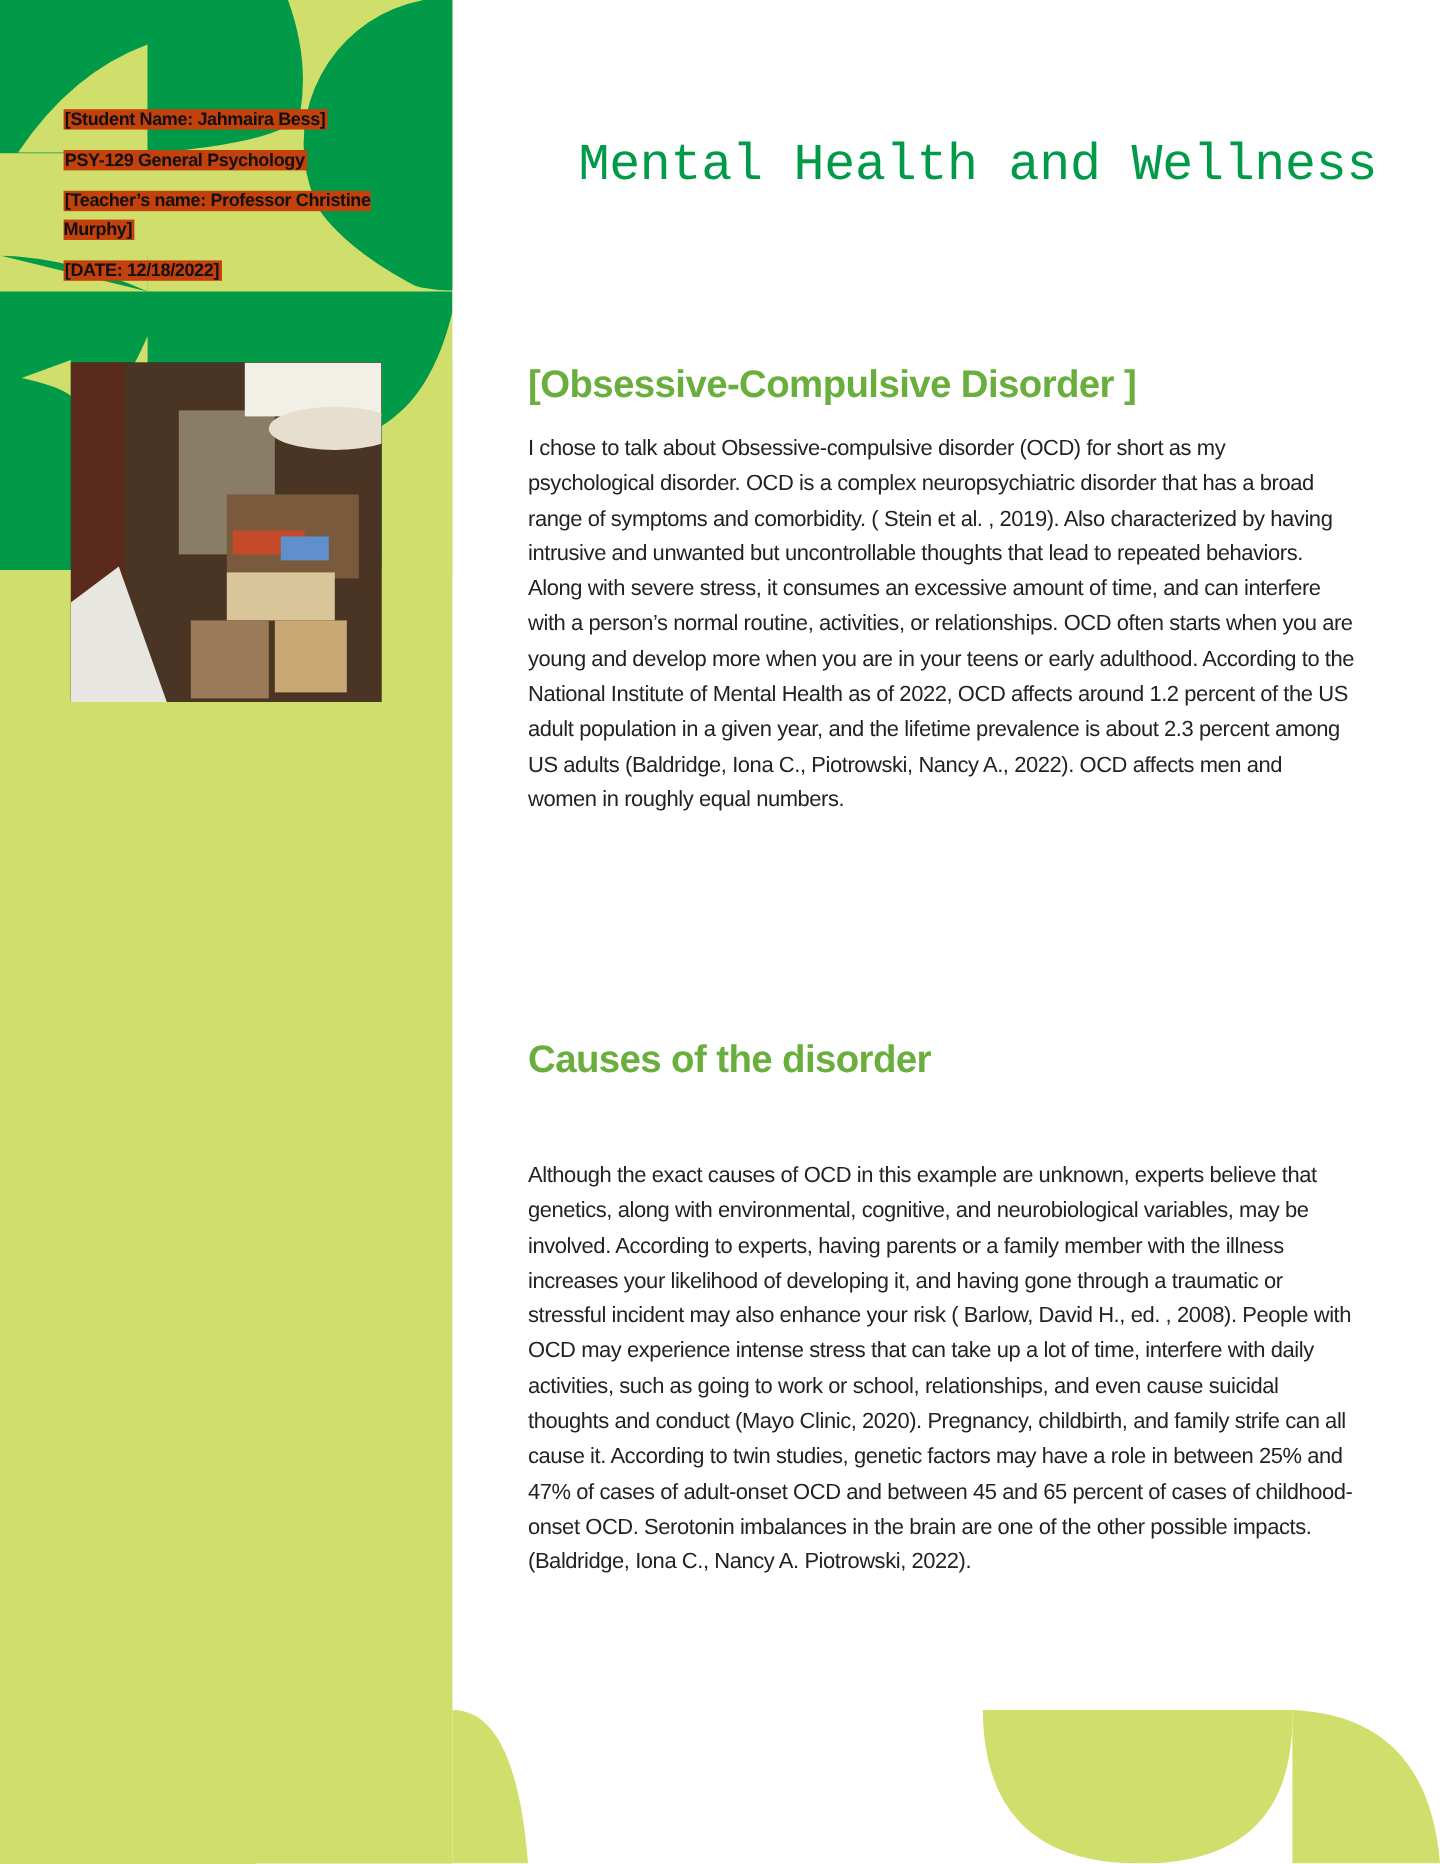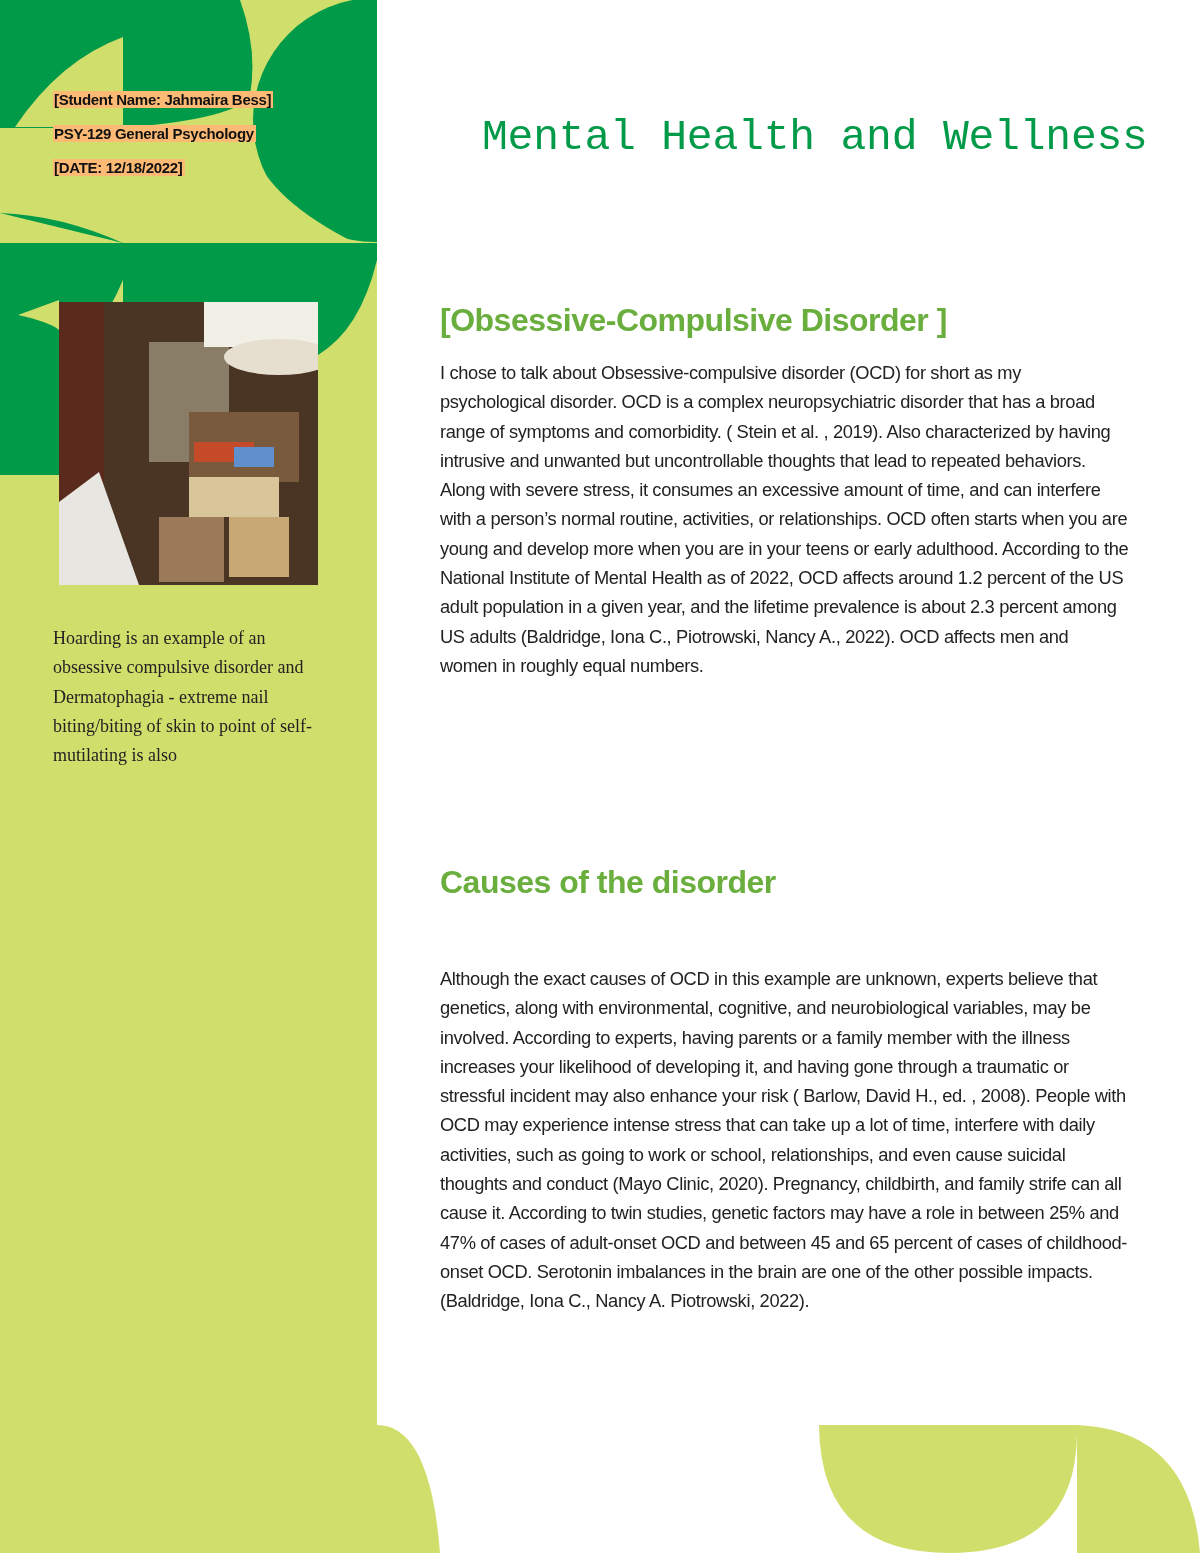--- a/index.html
+++ b/index.html
@@ -12,21 +12,21 @@
     position: absolute; left: 0; top: 0; width: 377px; height: 1553px;
     background: #D0DF6C;
   }
   .sidebar svg.pattern { position: absolute; left: 0; top: 0; }
   .meta {
     position: absolute; left: 53px; top: 88px; width: 260px;
     font-family: "Liberation Sans", sans-serif; font-weight: bold;
     font-size: 15px; color: #111; letter-spacing: -0.3px;
   }
   .meta p { margin: 0 0 10px 0; line-height: 24px; }
-  .meta .hl { background: #fdba74; padding: 0 2px 0 1px; }
+  .meta .hl { background: #c2410c; padding: 0 2px 0 1px; }
   .photo {
     position: absolute; left: 59px; top: 302px; width: 259px; height: 283px;
     overflow: hidden; background: #3a2a1e;
   }
   .caption {
     position: absolute; left: 53px; top: 606px; width: 260px;
     font-family: "Liberation Serif", serif; font-size: 18px; line-height: 29.3px;
     color: #222;
   }
   .main { position: absolute; left: 440px; top: 0; width: 700px; }
@@ -69,41 +69,41 @@
     <path d="M123,128 L250,128 Q250,190 355,243 L123,243 Z" fill="#D0DF6C"></path>
     <path d="M0,243 L377,243 L377,260 Q360,330 318,355 L318,475 L0,475 Z" fill="#009A49"></path>
     <path d="M123,280 Q110,310 98,325 L123,325 Z" fill="#D0DF6C"></path>
     <path d="M18,315 Q50,322 59,330 L59,300 Z" fill="#D0DF6C"></path>
     <path d="M320,355 Q350,330 377,300 L377,480 L318,480 Z" fill="#D0DF6C"></path>
   </svg>
 
   <div class="meta">
     <p><span class="hl">[Student Name: Jahmaira Bess]</span></p>
     <p><span class="hl">PSY-129 General Psychology</span></p>
+    <p><span class="hl">[Teacher’s name: Professor Christine Murphy]</span></p>
     <p><span class="hl">[DATE: 12/18/2022]</span></p>
   </div>
 
   <div class="photo" title="Photo of a cluttered hoarding room">
     <svg width="259" height="283" viewBox="0 0 259 283">
       <rect width="259" height="283" fill="#4a3424"></rect>
       <rect x="0" y="0" width="45" height="200" fill="#5a2a1c"></rect>
       <rect x="90" y="40" width="80" height="120" fill="#8a7d68"></rect>
       <rect x="145" y="0" width="114" height="45" fill="#f2efe6"></rect>
       <ellipse cx="220" cy="55" rx="55" ry="18" fill="#e6dfcf"></ellipse>
       <rect x="130" y="110" width="110" height="70" fill="#7a5a3c"></rect>
       <rect x="135" y="140" width="60" height="20" fill="#c44a2a"></rect>
       <rect x="175" y="145" width="40" height="20" fill="#5f8fcc"></rect>
       <rect x="130" y="175" width="90" height="40" fill="#d8c59a"></rect>
       <rect x="170" y="215" width="60" height="60" fill="#c8a874"></rect>
       <rect x="100" y="215" width="65" height="65" fill="#9a7a58"></rect>
       <path d="M0,200 L40,170 L80,283 L0,283 Z" fill="#e8e6e0"></path>
     </svg>
   </div>
 
-  <p class="caption">Hoarding is an example of an obsessive compulsive disorder and Dermatophagia - extreme nail biting/biting of skin to point of self-mutilating is also</p>
 </div>
 
 <div class="main">
   <h1 class="title">Mental Health and Wellness</h1>
 
   <h2 class="h2 ocd">[Obsessive-Compulsive Disorder ]</h2>
   <p class="body-text p1">I chose to talk about Obsessive-compulsive disorder (OCD) for short as my psychological disorder. OCD is a complex neuropsychiatric disorder that has a broad range of symptoms and comorbidity. ( Stein et al. , 2019). Also characterized by having intrusive and unwanted but uncontrollable thoughts that lead to repeated behaviors. Along with severe stress, it consumes an excessive amount of time, and can interfere with a person’s normal routine, activities, or relationships. OCD often starts when you are young and develop more when you are in your teens or early adulthood. According to the National Institute of Mental Health as of 2022, OCD affects around 1.2 percent of the US adult population in a given year, and the lifetime prevalence is about 2.3 percent among US adults (Baldridge, Iona C., Piotrowski, Nancy A., 2022). OCD affects men and women in roughly equal numbers.</p>
 
   <h2 class="h2 causes">Causes of the disorder</h2>
   <p class="body-text p2">Although the exact causes of OCD in this example are unknown, experts believe that genetics, along with environmental, cognitive, and neurobiological variables, may be involved. According to experts, having parents or a family member with the illness increases your likelihood of developing it, and having gone through a traumatic or stressful incident may also enhance your risk ( Barlow, David H., ed. , 2008). People with OCD may experience intense stress that can take up a lot of time, interfere with daily activities, such as going to work or school, relationships, and even cause suicidal thoughts and conduct (Mayo Clinic, 2020). Pregnancy, childbirth, and family strife can all cause it. According to twin studies, genetic factors may have a role in between 25% and 47% of cases of adult-onset OCD and between 45 and 65 percent of cases of childhood-onset OCD. Serotonin imbalances in the brain are one of the other possible impacts. (Baldridge, Iona C., Nancy A. Piotrowski, 2022).</p>

